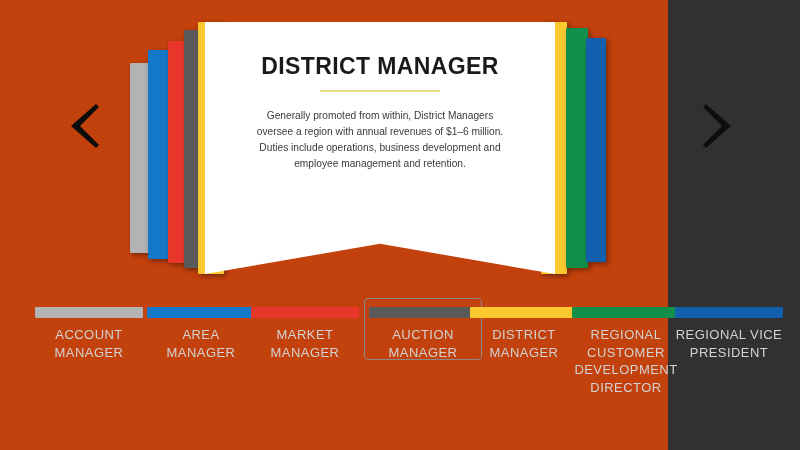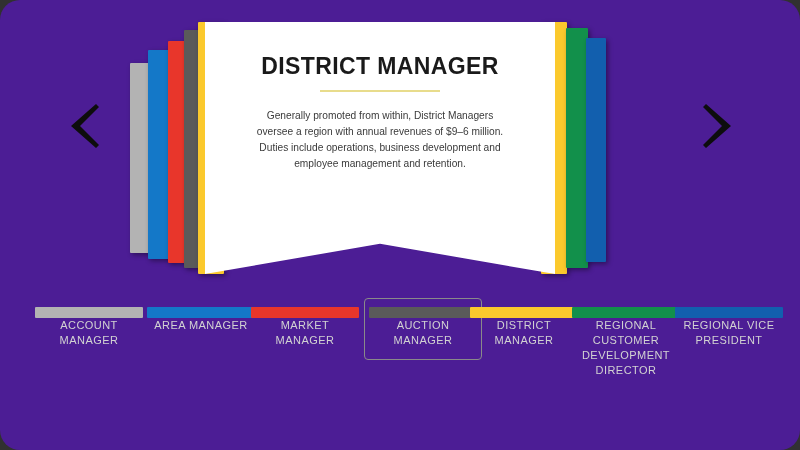--- a/index.html
+++ b/index.html
@@ -5,24 +5,23 @@
   * { box-sizing: border-box; margin:0; padding:0; }
   html, body {
     width: 800px; height: 450px;
     overflow: hidden;
     background: #313131;
     font-family: "Liberation Sans", sans-serif;
   }
 
   #stage {
     position: relative;
-    width: 800px;
+    width: 668px;
     height: 450px;
-    background: #4c1d95;
-    border-radius: 20px;
+    background: #c2410c;
   }
 
   
   #carousel {
     position: absolute;
     left: 0; top: 0;
     width: 800px;
     height: 290px;
   }
 
@@ -105,21 +104,22 @@
   .tab.selected {
     border-color: #8a8a8a;
     height: 62px;
   }
   .tab-swatch {
     width: 100%;
     height: 11px;
     border-radius: 1px;
   }
   .tab-label {
-    font-size: 11px;
+    margin-top: 8px;
+    font-size: 13px;
     letter-spacing: 0.45px;
     color: #d2d2d2;
     line-height: 1.35;
     text-transform: uppercase;
   }
 </style>
 </head>
 <body>
 
 <div id="stage">
@@ -148,21 +148,21 @@
 
     <div id="nav-next" class="nav-arrow">
       <svg width="30" height="44" viewBox="0 0 30 44" aria-hidden="true">
         <polygon points="3,0 0,3 19,22 0,41 3,44 28,22" fill="#0d0d0d"></polygon>
       </svg>
     </div>
 
     <div id="main-card">
       <div id="card-title">DISTRICT MANAGER</div>
       <div id="card-divider"></div>
-      <div id="card-body">Generally promoted from within, District Managers oversee a region with annual revenues of $9–6 million. Duties include operations, business development and employee management and retention.</div>
+      <div id="card-body">Generally promoted from within, District Managers oversee a region with annual revenues of $1–6 million. Duties include operations, business development and employee management and retention.</div>
     </div>
 
   </div>
 
   <div id="tabstrip">
       <div class="tab" style="left: 30px;">
         <div class="tab-swatch" style="background: rgb(179, 179, 179);"></div>
         <div class="tab-label">ACCOUNT MANAGER</div>
       </div>
       <div class="tab" style="left: 142px;">

